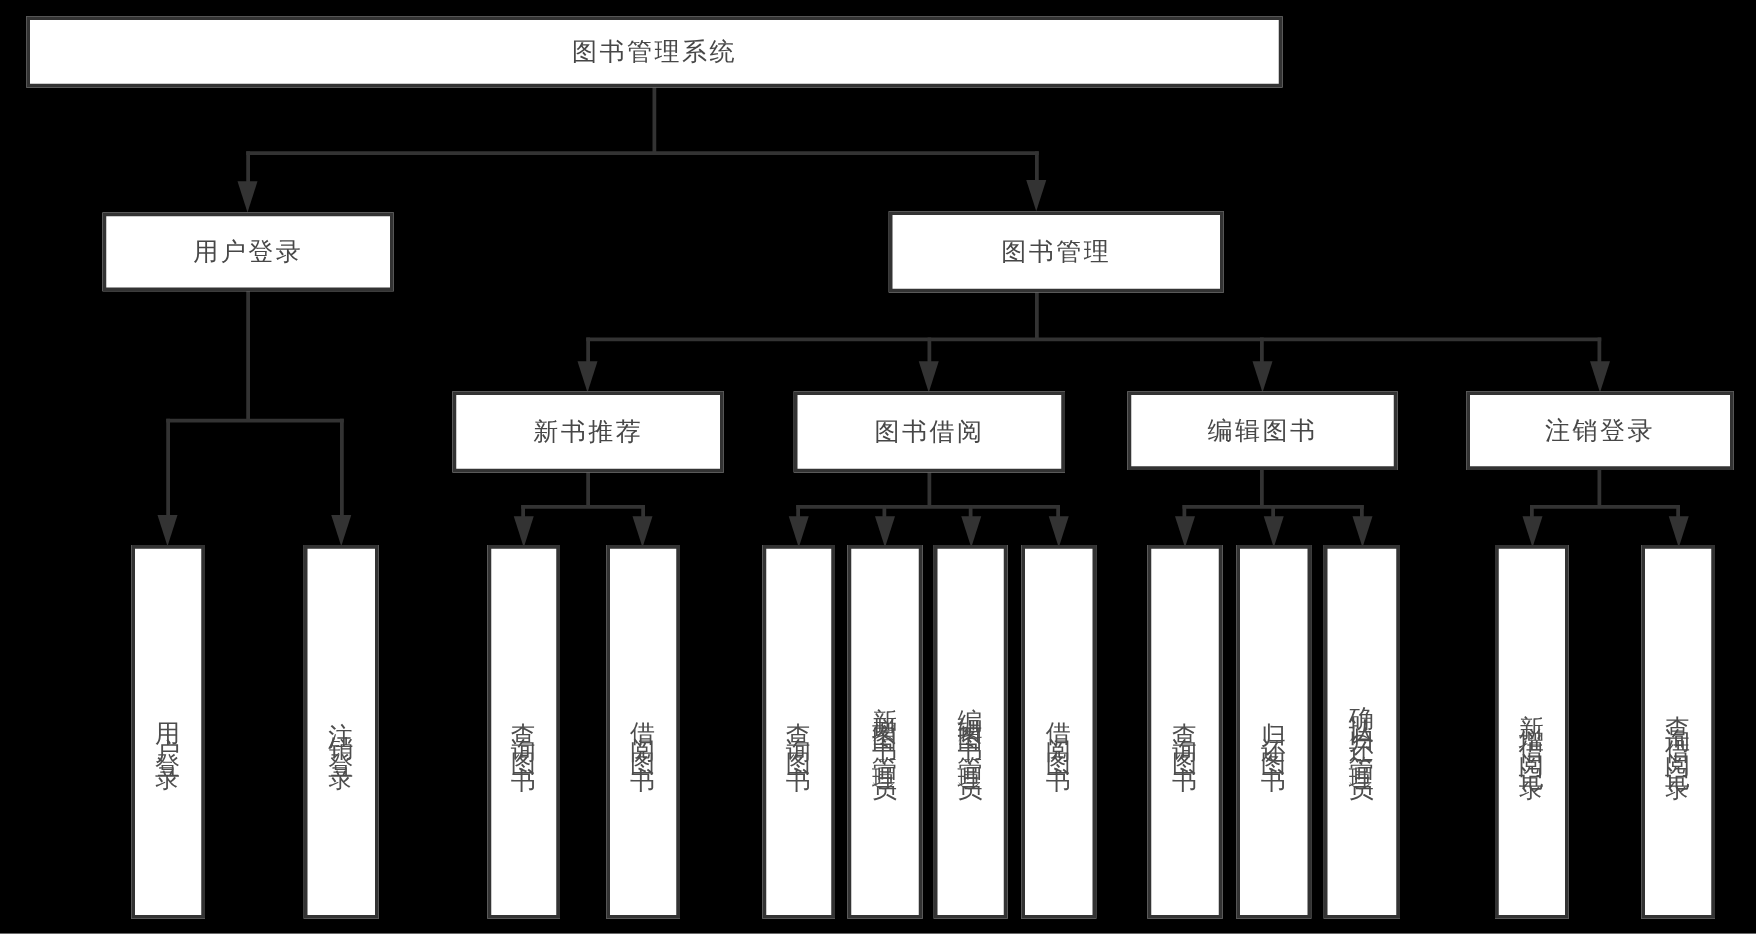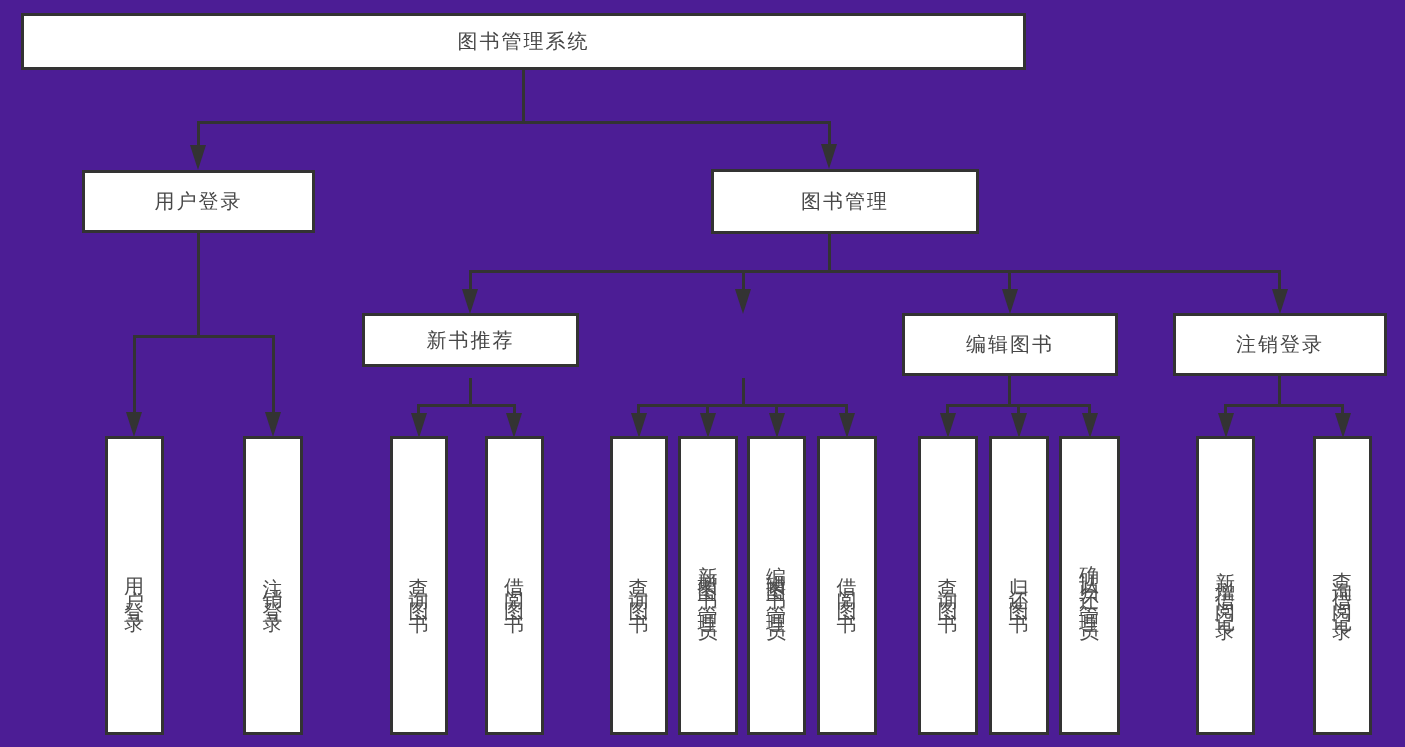--- a/index.html
+++ b/index.html
@@ -1,17 +1,17 @@
 <!DOCTYPE html>
 <html><head>
 <meta charset="utf-8">
 <style>
   html,body{margin:0;padding:0;background:#ffffff;}
   .canvas{
-    position:relative;width:1405px;height:747px;background:#4c1d95;overflow:hidden;
+    position:relative;width:1405px;height:747px;background:#000000;overflow:hidden;
     font-family:"DejaVu Sans","Liberation Sans",sans-serif;color:#4a4a4a;
   }
   
   .box{
     position:absolute;box-sizing:border-box;border:3px solid #333333;background:#ffffff;
     display:flex;align-items:center;justify-content:center;
   }
   .box.h span{font-size:20px;letter-spacing:2px;color:#474747;white-space:nowrap;}
   .box.v span{
     writing-mode:vertical-rl;text-orientation:mixed;
@@ -101,22 +101,25 @@
     <span>图书管理系统</span>
   </div>
 
   <div class="box h" style="left:82px;top:170px;width:233px;height:63px">
     <span>用户登录</span>
   </div>
   <div class="box h" style="left:711px;top:169px;width:268px;height:65px">
     <span>图书管理</span>
   </div>
 
-  <div class="box h" style="left:362px;top:313px;width:217px;height:54px">
+  <div class="box h" style="left:362px;top:313px;width:217px;height:65px">
     <span>新书推荐</span>
+  </div>
+  <div class="box h" style="left:635px;top:313px;width:217px;height:65px">
+    <span>图书借阅</span>
   </div>
   <div class="box h" style="left:902px;top:313px;width:216px;height:63px">
     <span>编辑图书</span>
   </div>
   <div class="box h" style="left:1173px;top:313px;width:214px;height:63px">
     <span>注销登录</span>
   </div>
 
   <div class="box v sp-wide" style="left:105px;top:436px;width:59px;height:299px">
     <span>用户登录</span>

